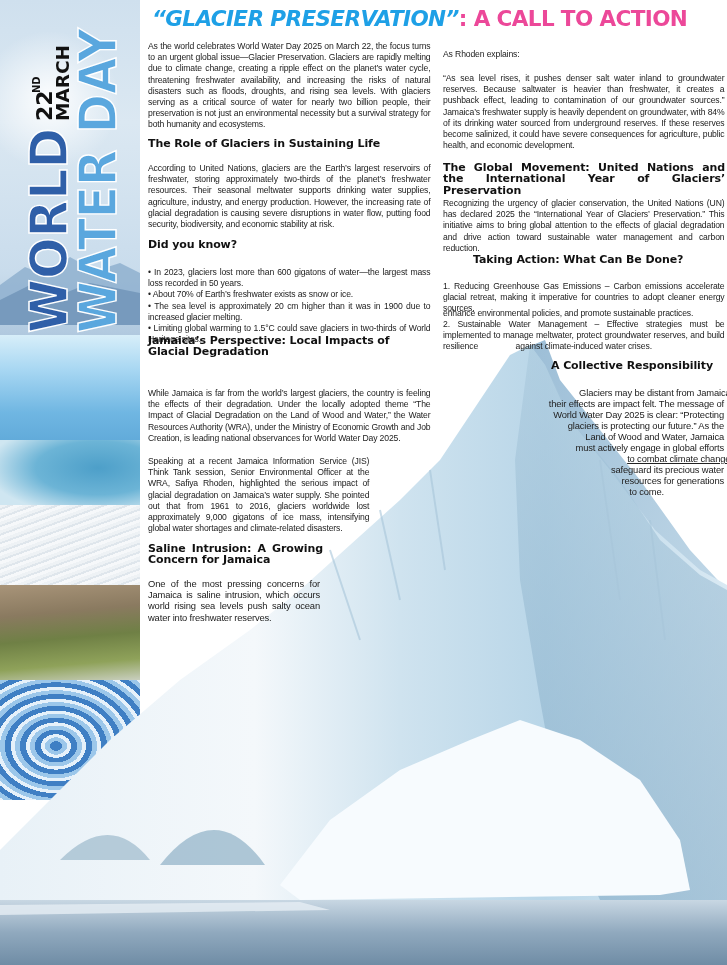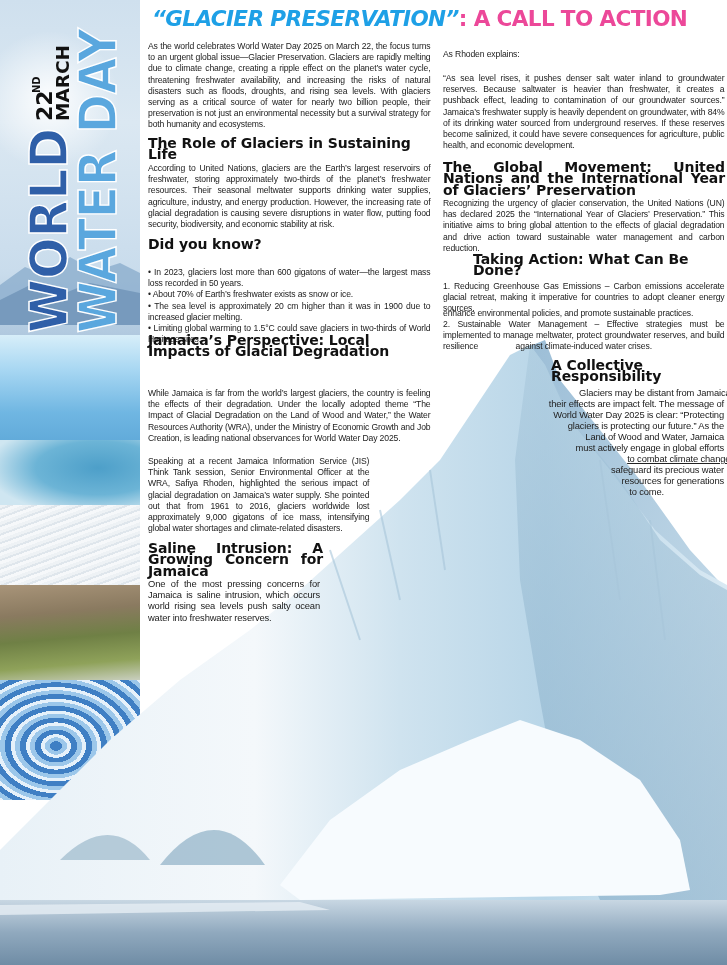--- a/index.html
+++ b/index.html
@@ -64,21 +64,21 @@
   .col-right { left: 443px; top: 48px; width: 282px; }
 
   p.body {
     font-family: "Liberation Sans", sans-serif;
     font-size: 9.4px; line-height: 11.2px; color: #222;
     text-align: justify; letter-spacing: -0.15px;
     transform: scaleX(0.92); transform-origin: left top; width: 108.5%;
   }
   h3.sect {
     font-family: "DejaVu Sans", sans-serif; font-weight: bold;
-    font-size: 14px; line-height: 11.4px; color: #111; letter-spacing: -0.1px;
+    font-size: 11px; line-height: 11.4px; color: #111; letter-spacing: -0.1px;
   }
   ul.facts { list-style: none; }
   ul.facts li {
     font-family: "Liberation Sans", sans-serif; font-size: 9.4px; line-height: 11.2px; color: #222;
     text-align: justify; letter-spacing: -0.15px;
     transform: scaleX(0.92); transform-origin: left top; width: 108.5%;
   }
 
   .abs { position: absolute; }
 

